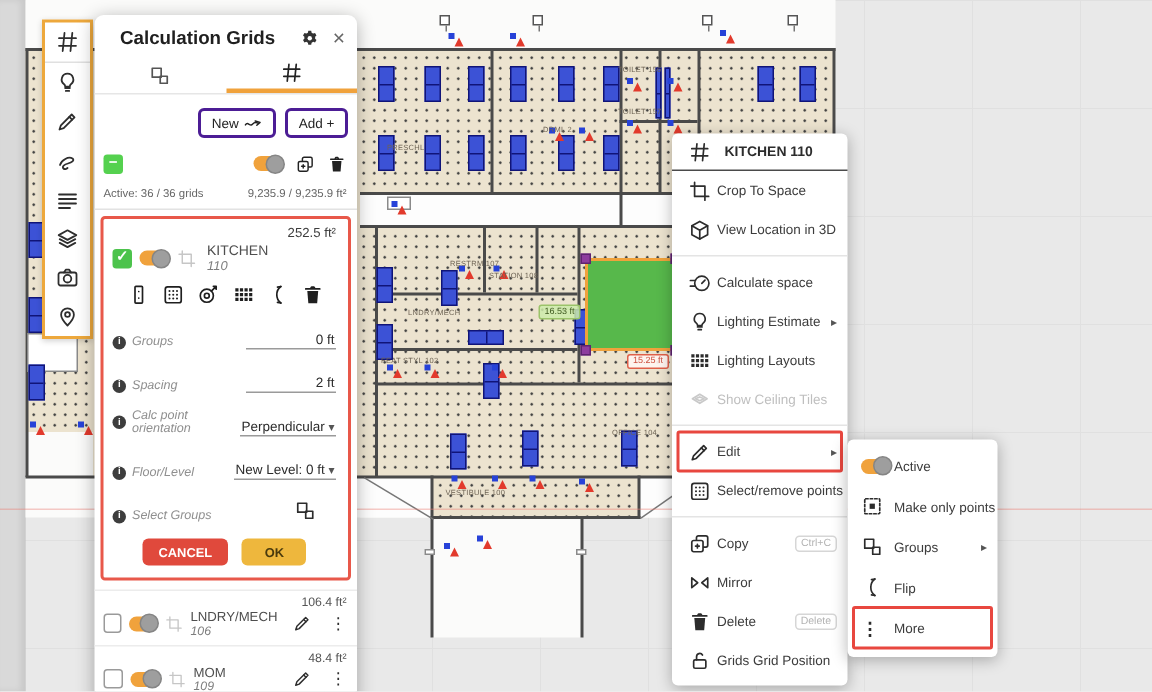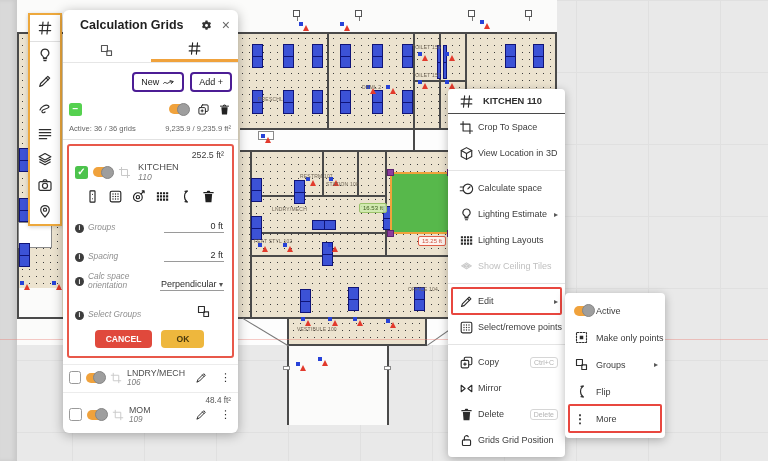--- a/index.html
+++ b/index.html
@@ -586,23 +586,30 @@
           <div class="frow">
             <div class="flab">
               <div class="info">i</div>
               <div class="ltx">Spacing</div>
             </div>
             <div class="fval">2 ft</div>
           </div>
           <div class="frow">
             <div class="flab">
               <div class="info">i</div>
-              <div class="ltx">Calc space orientation</div>
+              <div class="ltx">Calc point orientation</div>
             </div>
             <div class="fval">Perpendicular <span class="car">▾</span></div>
+          </div>
+          <div class="frow">
+            <div class="flab">
+              <div class="info">i</div>
+              <div class="ltx">Floor/Level</div>
+            </div>
+            <div class="fval">New Level: 0 ft <span class="car">▾</span></div>
           </div>
           <div class="frow">
             <div class="flab">
               <div class="info">i</div>
               <div class="ltx">Select Groups</div>
             </div>
             <div class="fval nound" style="display: flex; justify-content: center;">
               <svg width="15" height="15" viewBox="0 0 24 24" fill="none" stroke="currentColor" stroke-width="1.8" stroke-linecap="round" stroke-linejoin="round">
                 <rect x="4" y="4" width="9.5" height="9.5"></rect>
                 <rect x="12.5" y="12.5" width="7.5" height="7.5"></rect>
@@ -611,20 +618,21 @@
           </div>
         </div>
       <div class="cbtns">
         <button class="btn cancel">CANCEL</button>
         <button class="btn ok">OK</button>
       </div>
     </div>
 
     <div id="grid-rows">
         <div class="grow-item">
+          <div class="ar">106.4 ft²</div>
           <div class="ln">
             <div class="cb empty"></div>
             <div class="tog">
               <i></i>
             </div>
             <div class="crop">
               <svg width="12" height="12" viewBox="0 0 24 24" fill="none" stroke="currentColor" stroke-width="1.8" stroke-linecap="round" stroke-linejoin="round">
                 <path d="M6.5 2.5v15h15"></path>
                 <path d="M2.5 6.5h15v15"></path>
               </svg>

